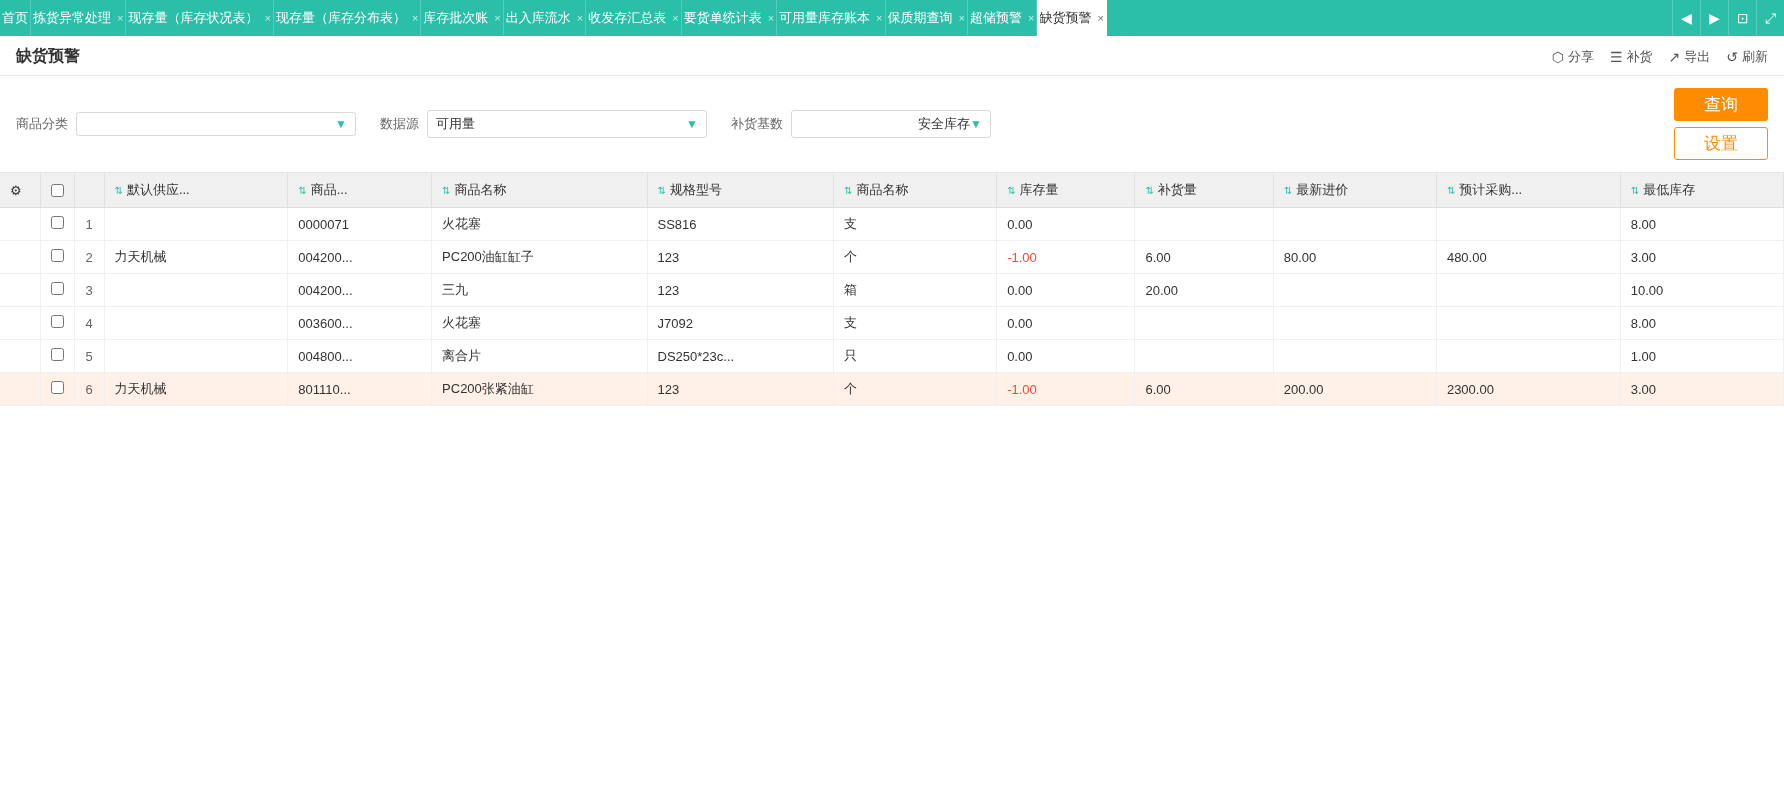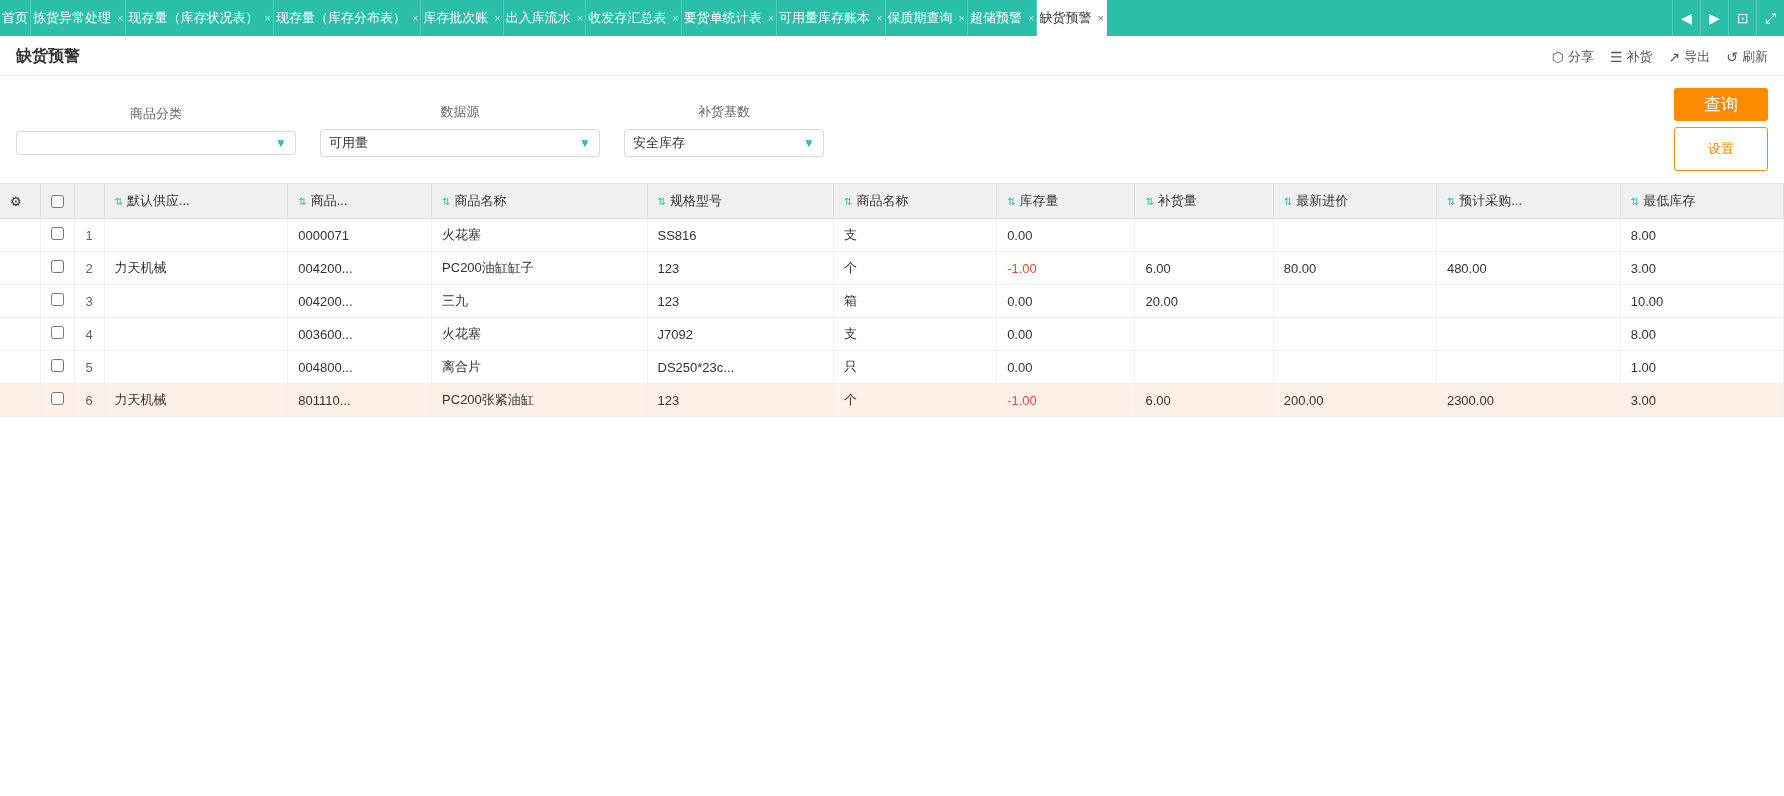--- a/index.html
+++ b/index.html
@@ -95,21 +95,20 @@
       align-items: center;
       padding: 12px 16px;
       gap: 24px;
       border-bottom: 1px solid #e8e8e8;
       flex-wrap: wrap;
     }
     .filter-group {
       display: flex;
       align-items: center;
       gap: 8px;
-      flex-direction: column;
     }
     .filter-label {
       color: #666;
       white-space: nowrap;
       font-size: 13px;
     }
     .filter-select {
       display: flex;
       align-items: center;
       border: 1px solid #d9d9d9;
@@ -138,24 +137,24 @@
       border: none;
       padding: 5px 30px;
       border-radius: 3px;
       cursor: pointer;
       font-size: 17px;
     }
     .btn-settings {
       background: #fff;
       color: #ff8c00;
       border: 1px solid #ff8c00;
-      padding: 12px 20px;
+      padding: 4px 20px;
       border-radius: 3px;
       cursor: pointer;
-      font-size: 13px;
+      font-size: 17px;
     }
 
     
     .table-wrapper {
       padding: 0;
       overflow: auto;
     }
     table {
       width: 100%;
       border-collapse: collapse;
@@ -304,21 +303,21 @@
     </div>
     <div class="filter-group">
       <span class="filter-label">数据源</span>
       <div class="filter-select" style="min-width:280px;">
         <span>可用量</span>
         <span class="chevron">▼</span>
       </div>
     </div>
     <div class="filter-group">
       <span class="filter-label">补货基数</span>
-      <div class="filter-select" style="min-width:200px;">
+      <div class="filter-select" style="min-width:200px;justify-content:flex-end;">
         <span>安全库存</span>
         <span class="chevron">▼</span>
       </div>
     </div>
     <div class="filter-actions">
       <button class="btn-query">查询</button>
       <button class="btn-settings">设置</button>
     </div>
   </div>
 

